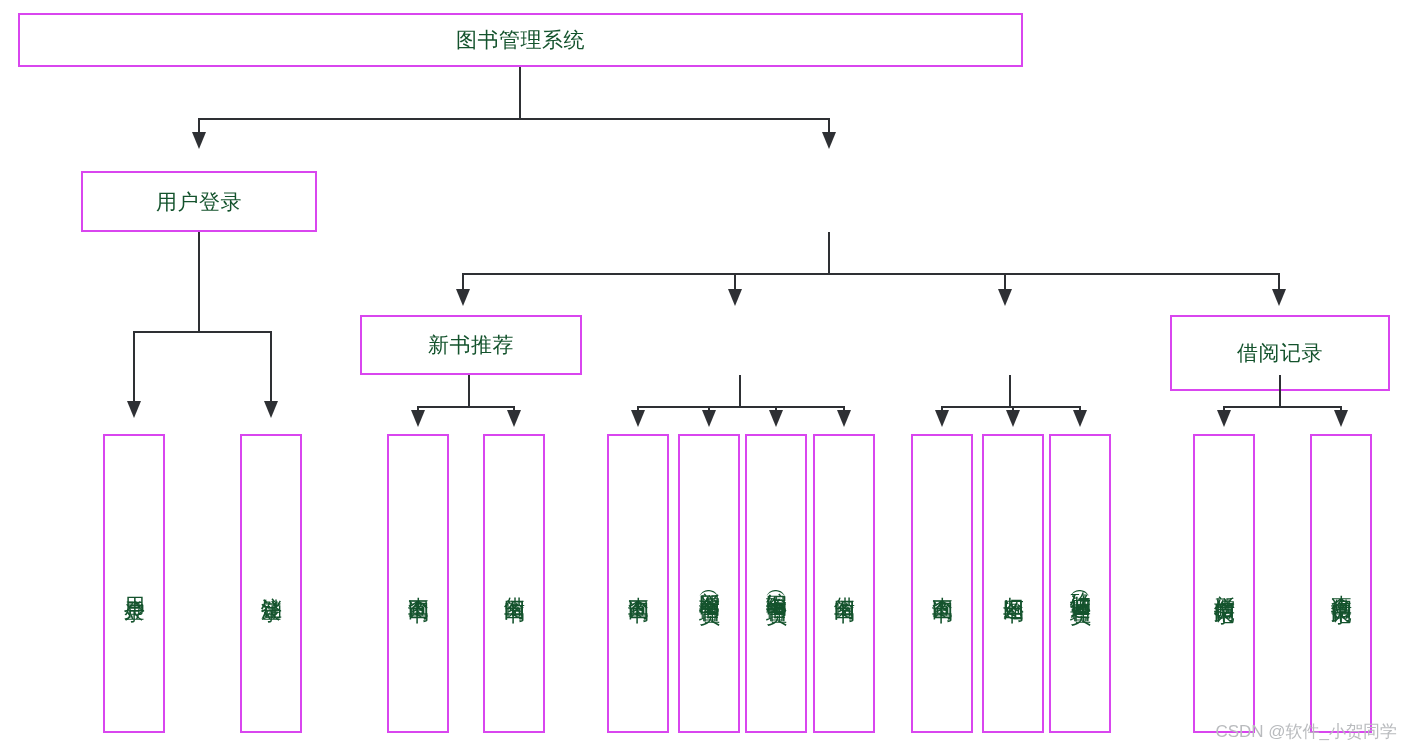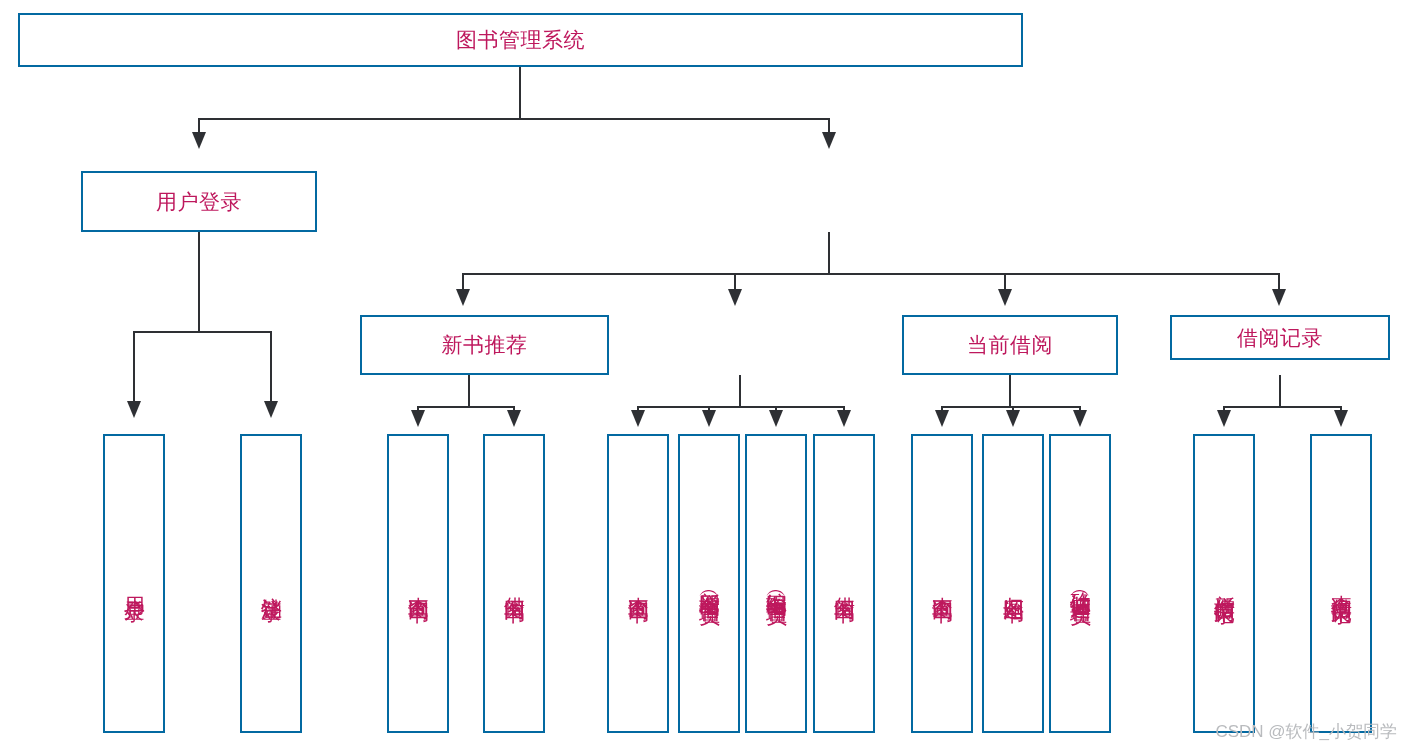--- a/index.html
+++ b/index.html
@@ -15,25 +15,25 @@
     width: 1405px;
     height: 747px;
     background: #ffffff;
     overflow: hidden;
   }
   
   .node {
     position: absolute;
     box-sizing: border-box;
     background: #ffffff;
-    border: 2px solid #0369a1;
+    border: 2px solid #d946ef;
     display: flex;
     align-items: center;
     justify-content: center;
-    color: #be185d;
+    color: #14532d;
   }
   .node .label {
     display: block;
     text-align: center;
     letter-spacing: 0.5px;
   }
   
   .node.horiz .label {
     font-size: 21px;
     line-height: 1.1;
@@ -113,27 +113,24 @@
   <div class="ln h" style="left:462px; top:273px; width:818px; height:2px;"></div>
   <div class="ln v" style="left:462px; top:273px; width:2px; height:20px;"></div>
   <div class="arrow" style="left:456px; top:289px;"></div>
   <div class="ln v" style="left:734px; top:273px; width:2px; height:20px;"></div>
   <div class="arrow" style="left:728px; top:289px;"></div>
   <div class="ln v" style="left:1004px; top:273px; width:2px; height:20px;"></div>
   <div class="arrow" style="left:998px; top:289px;"></div>
   <div class="ln v" style="left:1278px; top:273px; width:2px; height:20px;"></div>
   <div class="arrow" style="left:1272px; top:289px;"></div>
 
-  <div class="node horiz" style="left:360px; top:315px; width:249px; height:60px;">
+  <div class="node horiz" style="left:360px; top:315px; width:222px; height:60px;">
     <span class="label">新书推荐</span>
   </div>
-  <div class="node horiz" style="left:902px; top:315px; width:216px; height:60px;">
-    <span class="label">当前借阅</span>
-  </div>
-  <div class="node horiz" style="left:1170px; top:315px; width:220px; height:45px;">
+  <div class="node horiz" style="left:1170px; top:315px; width:220px; height:76px;">
     <span class="label">借阅记录</span>
   </div>
 
   <div class="ln v" style="left:468px; top:375px; width:2px; height:32px;"></div>
   <div class="ln h" style="left:417px; top:406px; width:98px; height:2px;"></div>
   <div class="ln v" style="left:417px; top:406px; width:2px; height:8px;"></div>
   <div class="arrow" style="left:411px; top:410px;"></div>
   <div class="ln v" style="left:513px; top:406px; width:2px; height:8px;"></div>
   <div class="arrow" style="left:507px; top:410px;"></div>
 

